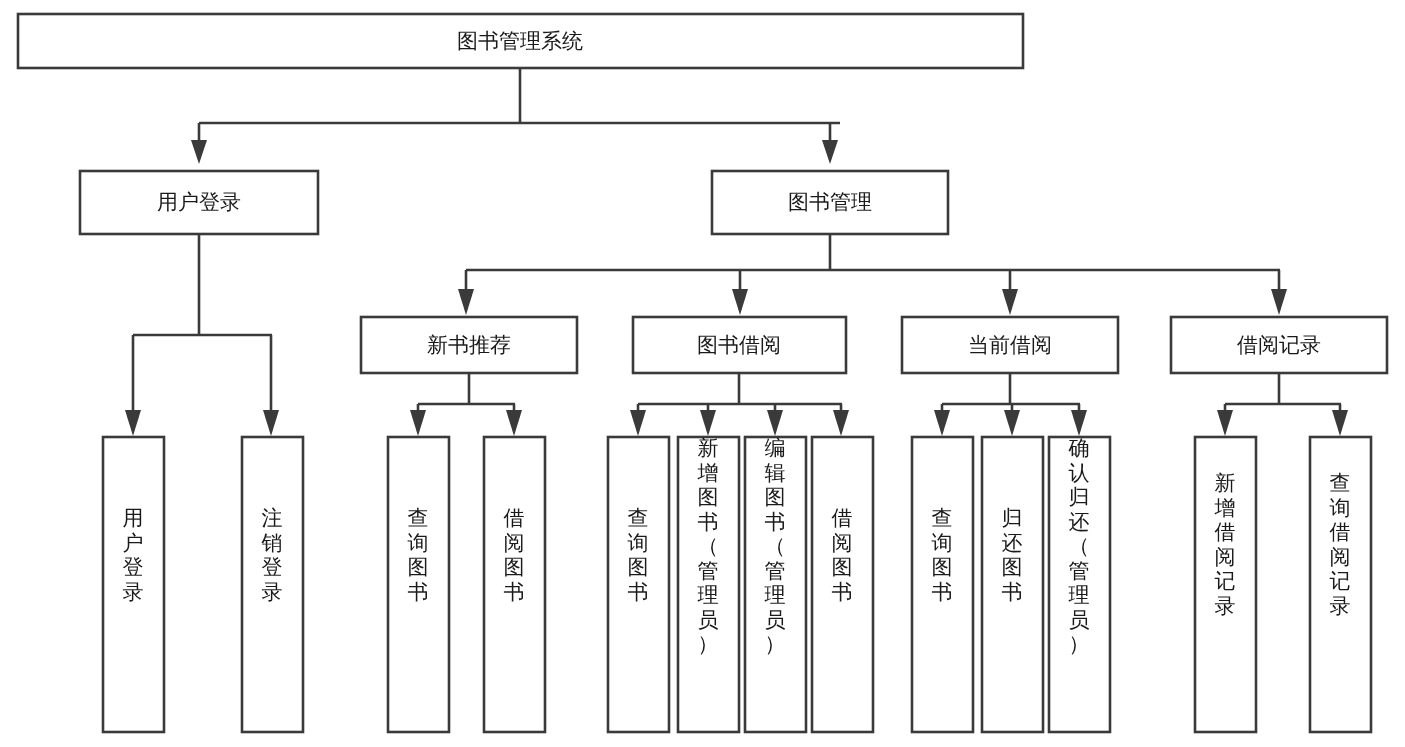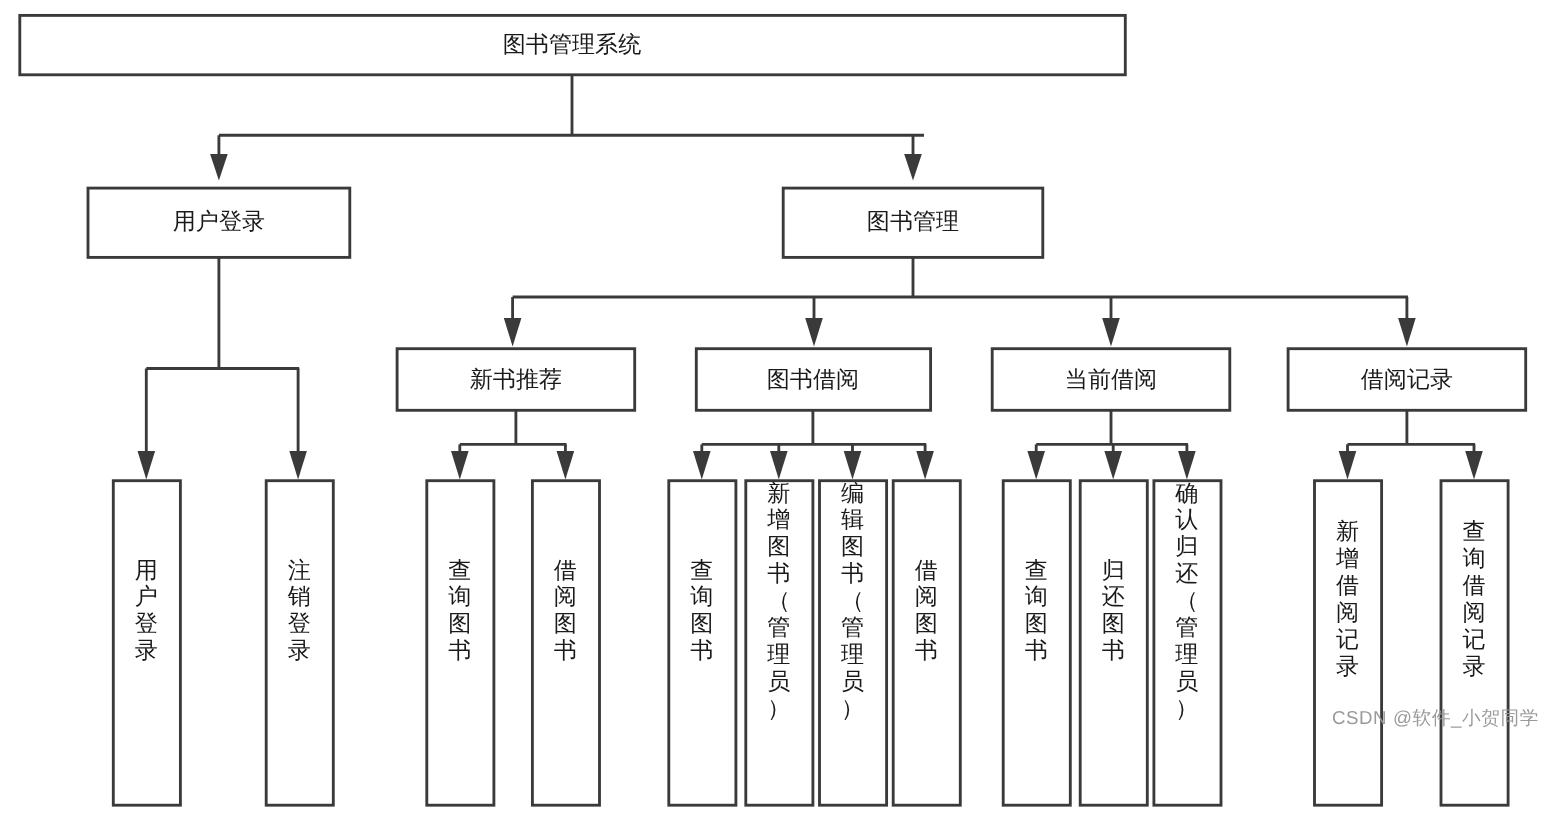--- a/index.html
+++ b/index.html
@@ -242,14 +242,13 @@
       <rect class="leaf-box" x="1195" y="437" width="61" height="295"></rect>
       <text class="leaf-label" x="1225" y="490"><tspan x="1225" y="490" text-anchor="middle">新</tspan><tspan x="1225" y="514.5" text-anchor="middle">增</tspan><tspan x="1225" y="539" text-anchor="middle">借</tspan><tspan x="1225" y="563.5" text-anchor="middle">阅</tspan><tspan x="1225" y="588" text-anchor="middle">记</tspan><tspan x="1225" y="612.5" text-anchor="middle">录</tspan></text>
     </g>
     <g>
       <rect class="leaf-box" x="1310" y="437" width="61" height="295"></rect>
       <text class="leaf-label" x="1340" y="490"><tspan x="1340" y="490" text-anchor="middle">查</tspan><tspan x="1340" y="514.5" text-anchor="middle">询</tspan><tspan x="1340" y="539" text-anchor="middle">借</tspan><tspan x="1340" y="563.5" text-anchor="middle">阅</tspan><tspan x="1340" y="588" text-anchor="middle">记</tspan><tspan x="1340" y="612.5" text-anchor="middle">录</tspan></text>
     </g>
 
   </svg>
 
-  <div class="watermark">CSDN @软件_小贺同学</div>
 </div>
 
 </body></html>

